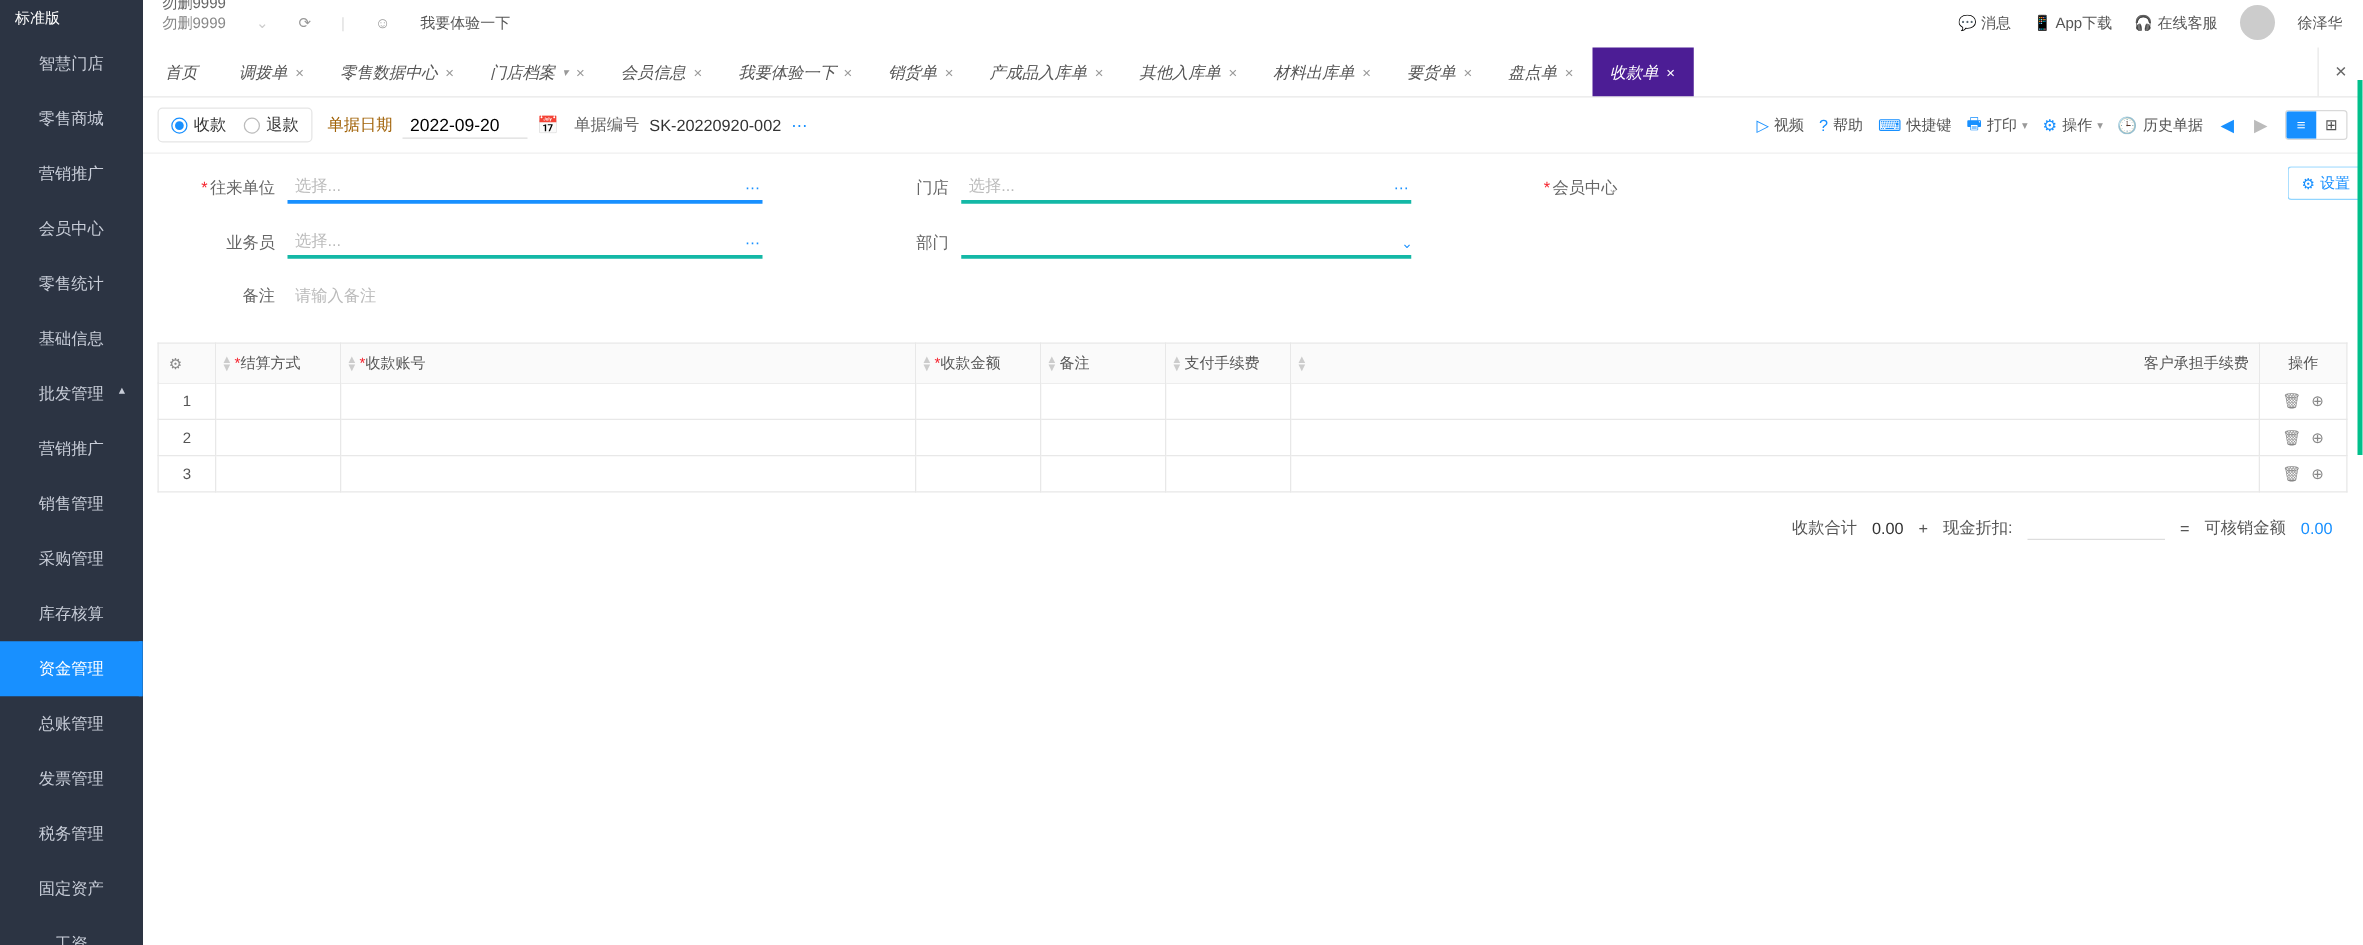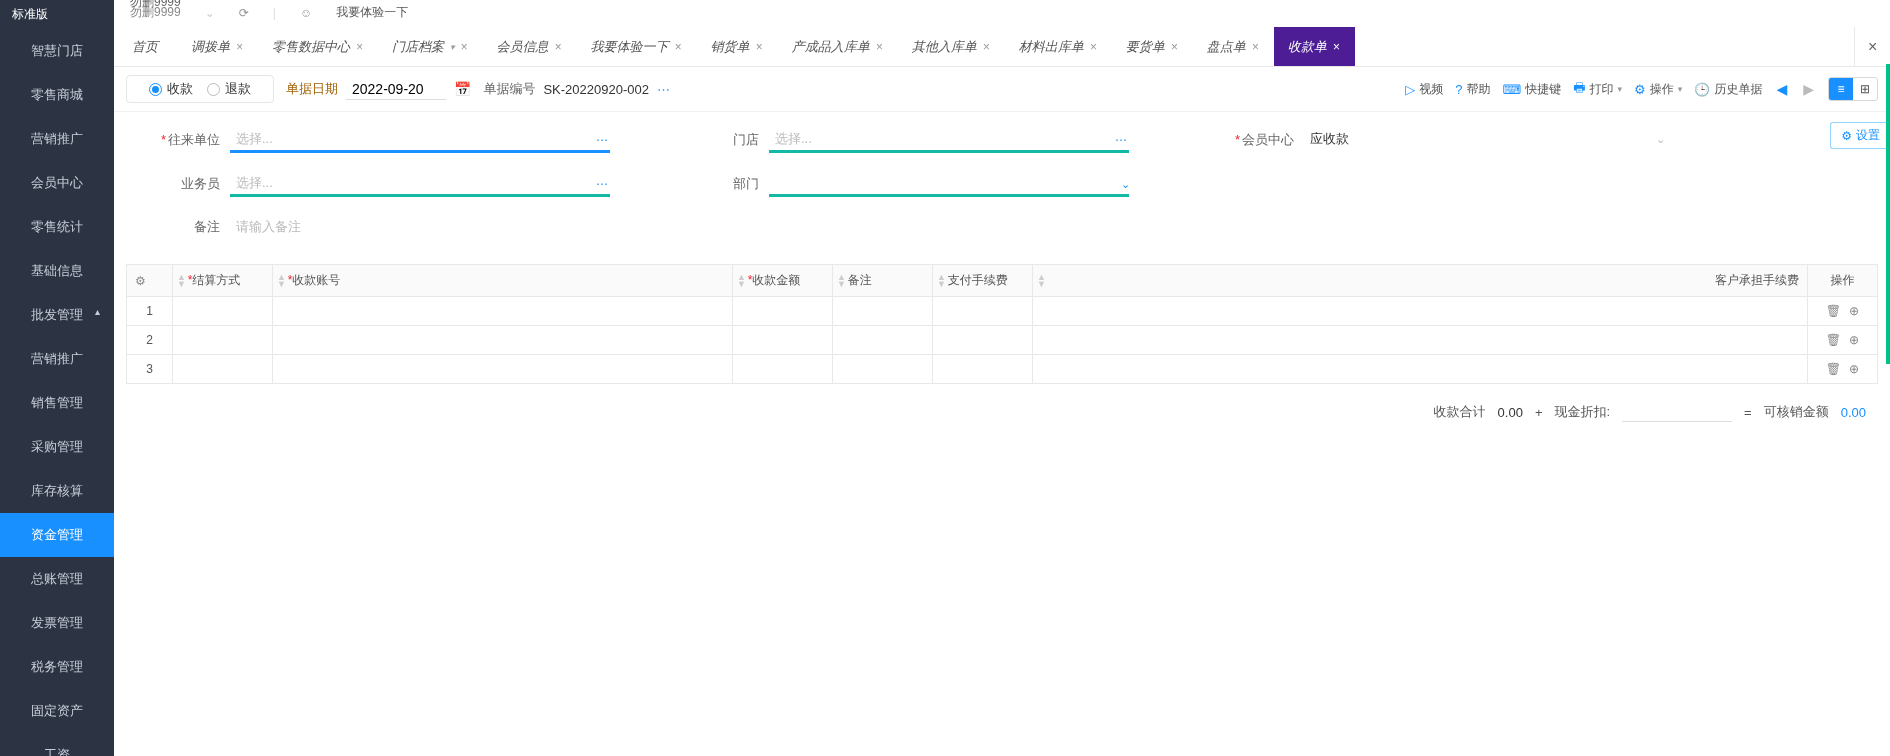--- a/index.html
+++ b/index.html
@@ -27,21 +27,21 @@
 .tab { display: flex; align-items: center; padding: 0 14px; gap: 6px; font-size: 13px; color: #555; cursor: pointer; border-right: 1px solid transparent; white-space: nowrap; }
 .tab .x { color: #999; font-size: 12px; cursor: pointer; }
 .tab .caret { font-size: 9px; color: #999; }
 .tab.active { background: #4c1d95; color: #fff; }
 .tab.active .x { color: #fff; }
 .tab.home { padding: 0 18px; }
 .tabs-close { width: 36px; display: flex; align-items: center; justify-content: center; border-left: 1px solid #e8e8e8; cursor: pointer; font-size: 16px; color: #666; margin-left: auto; }
 
 
 .toolbar { display: flex; align-items: center; padding: 8px 12px 8px 12px; gap: 12px; border-bottom: 1px solid #f0f0f0; font-size: 13px; }
-.radio-group { display: flex; align-items: center; border: 1px solid #e5e5e5; border-radius: 4px; padding: 4px 22px; gap: 14px; background: #fff; }
+.radio-group { display: flex; align-items: center; border: 1px solid #e5e5e5; border-radius: 4px; padding: 4px 10px; gap: 14px; background: #fff; }
 .radio { display: flex; align-items: center; gap: 5px; cursor: pointer; }
 .radio .dot { width: 13px; height: 13px; border-radius: 50%; border: 1px solid #bbb; display: inline-flex; align-items: center; justify-content: center; }
 .radio.checked .dot { border-color: #1890ff; }
 .radio.checked .dot::after { content: ""; width: 7px; height: 7px; border-radius: 50%; background: #1890ff; }
 .field-inline { display: flex; align-items: center; gap: 8px; }
 .date-input { border: none; border-bottom: 1px solid #ddd; padding: 2px 6px; font-size: 14px; width: 100px; }
 .cal-icon { color: #1890ff; font-size: 14px; }
 .more-dots { color: #1890ff; letter-spacing: 1px; cursor: pointer; }
 .toolbar-right { margin-left: auto; display: flex; align-items: center; gap: 12px; color: #555; }
 .tb-link { display: flex; align-items: center; gap: 4px; cursor: pointer; font-size: 12px; }
@@ -123,20 +123,27 @@
     <div style="display:flex;align-items:center;padding:0 16px;gap:16px;font-size:12px;color:#666;height:0;overflow:visible;position:relative;top:-2px;">
       <span class="brand" style="margin-right:auto;position:relative;left:0;">勿删9999</span>
     </div>
     <div style="display:flex;align-items:center;padding:0 16px 6px 16px;gap:24px;font-size:12px;color:#555;">
       <span style="color:#888;font-weight:500;">勿删9999</span>
       <span style="color:#ccc;">⌄</span>
       <span style="color:#999;">⟳</span>
       <span style="color:#ddd;">|</span>
       <span style="color:#999;">☺</span>
       <span>我要体验一下</span>
+      <div class="topbar-right">
+        <span><span style="color:#888;">💬 </span><span>消息</span></span>
+        <span><span style="color:#888;">📱 </span><span>App下载</span></span>
+        <span><span style="color:#888;">🎧 </span><span>在线客服</span></span>
+        <span class="avatar"></span>
+        <span>徐泽华</span>
+      </div>
     </div>
 
     <div class="tabs">
       <div class="tab home">首页</div>
       <div class="tab">
           <span>调拨单</span>
           <span class="x">×</span>
         </div>
       <div class="tab">
           <span>零售数据中心</span>
@@ -256,21 +263,20 @@
           <input class="form-input w1" style="border-bottom-color: rgb(24, 144, 255);" placeholder="选择...">
           <span class="dots-btn">⋯</span>
         </div>
         <div class="form-group" style="margin-left:70px;">
           <label class="form-label" style="width:50px;"><span>门店</span></label>
           <input class="form-input w2" placeholder="选择..." style="">
           <span class="dots-btn">⋯</span>
         </div>
         <div class="form-group" style="margin-left:50px;">
           <label class="form-label"><span class="req">*</span><span>会员中心</span></label>
-          <span class="form-static">应收款</span>
           <span class="form-caret" style="color:#bbb;">⌄</span>
         </div>
       </div>
 
       <div class="form-row">
         <div class="form-group">
           <label class="form-label"><span>业务员</span></label>
           <input class="form-input w1" placeholder="选择..." style="">
           <span class="dots-btn">⋯</span>
         </div>

